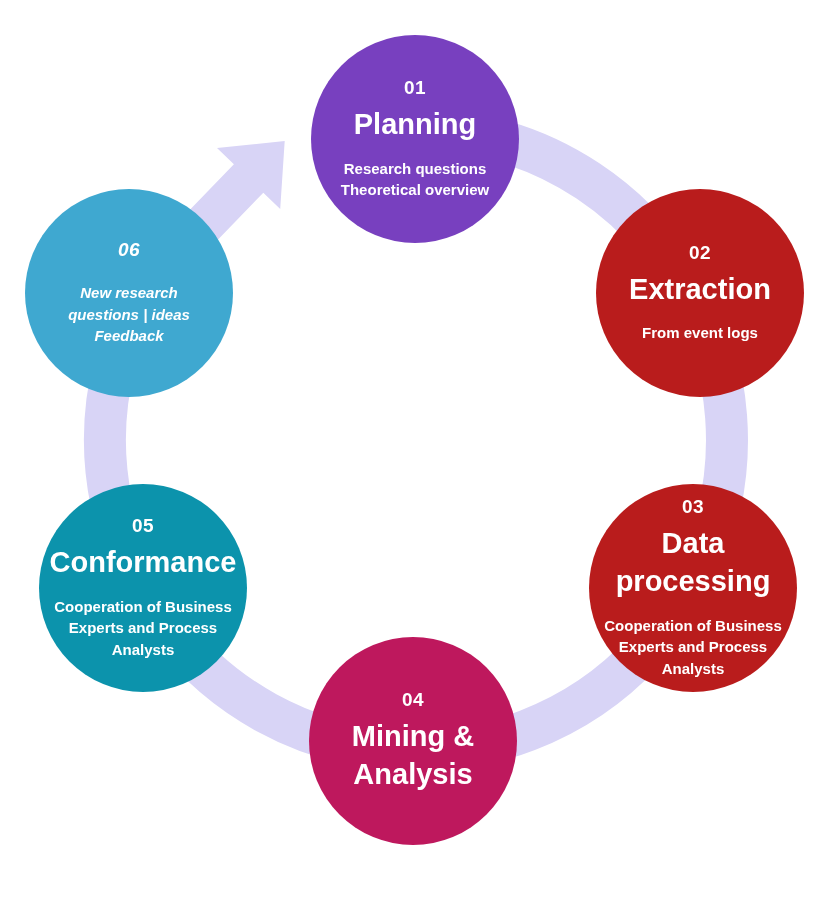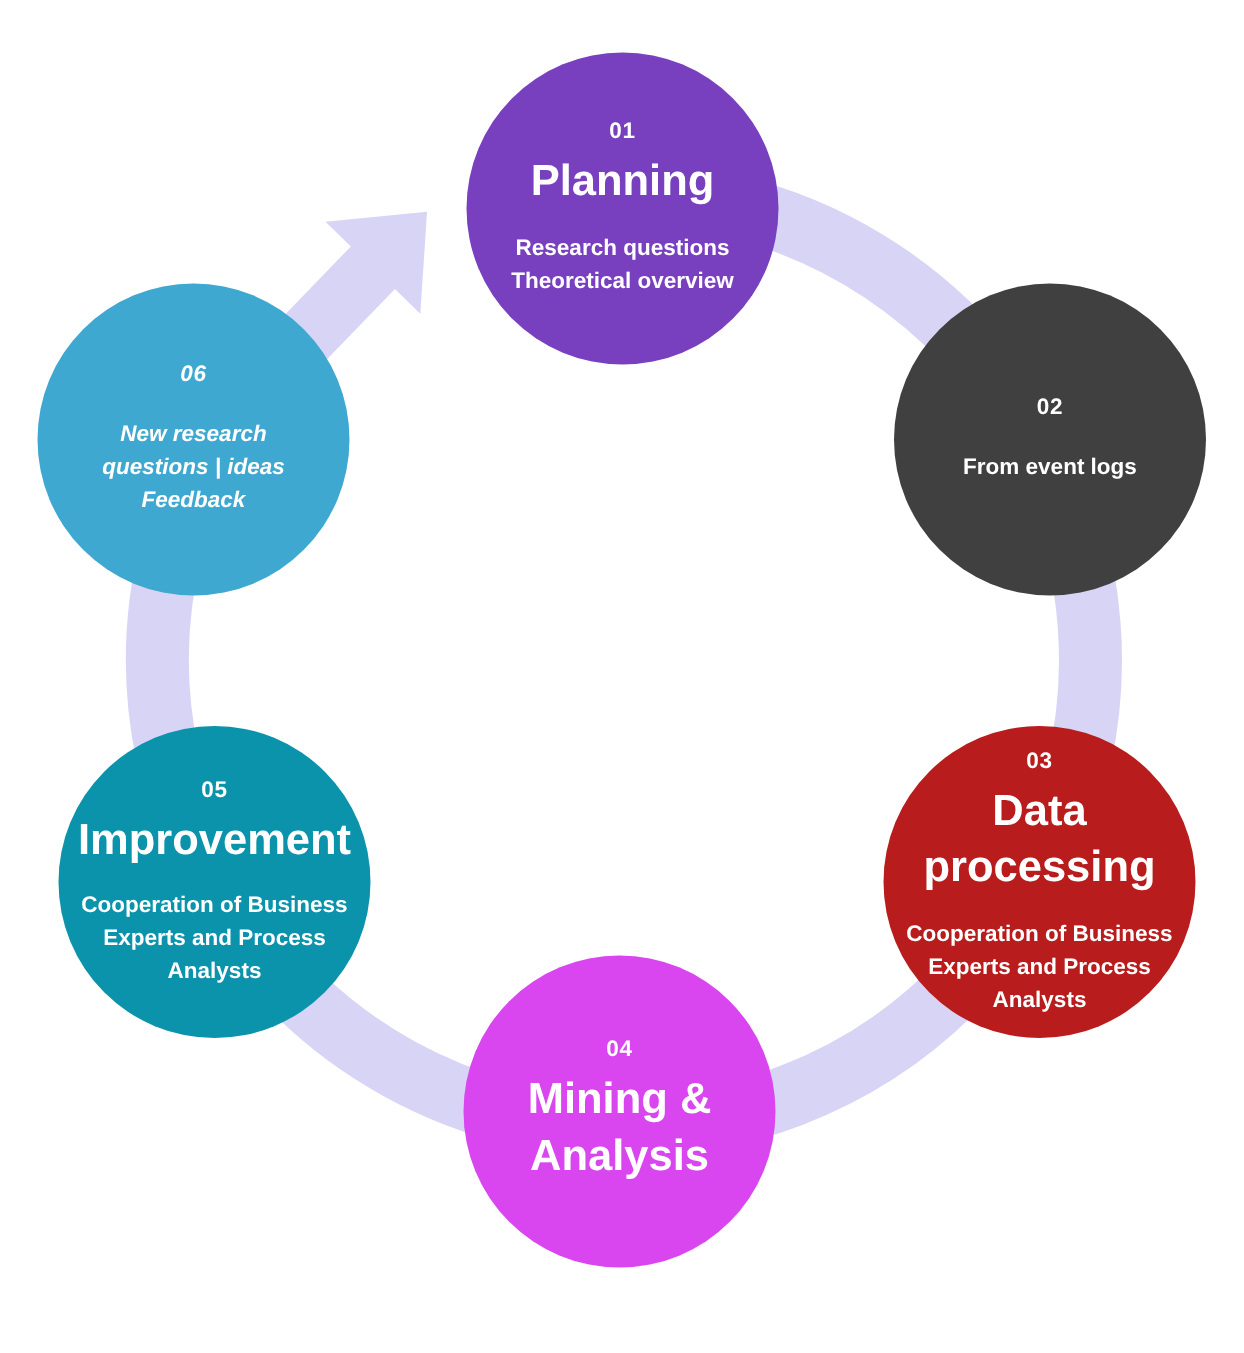--- a/index.html
+++ b/index.html
@@ -30,21 +30,21 @@
     display: flex;
     flex-direction: column;
     align-items: center;
     justify-content: center;
     text-align: center;
     color: #ffffff;
     box-sizing: border-box;
     padding: 0 8px;
   }
   .stage .num {
-    font-size: 15px;
+    font-size: 19px;
     font-weight: bold;
     margin-bottom: 7px;
     letter-spacing: 0.5px;
   }
   .stage .title {
     font-size: 29px;
     font-weight: bold;
     line-height: 1.3;
     white-space: pre-line;
   }
@@ -75,42 +75,43 @@
     <polygon fill="#D8D4F6" points="178.3,221.8 233.9,164.3 217.0,147.9 284.7,141.1 280.2,209.1 263.3,192.7 207.7,250.2"></polygon>
   </svg>
 
   <div class="stage stage-1" style="background: rgb(120, 64, 191);">
     <div class="num">01</div>
     <div class="title">Planning</div>
     <div class="desc">Research questions
 Theoretical overview</div>
   </div>
 
-  <div class="stage stage-2" style="background: #404040;">
+  <div class="stage stage-2" style="background: #b91c1c;">
     <div class="num">02</div>
+    <div class="title">Extraction</div>
     <div class="desc">From event logs</div>
   </div>
 
   <div class="stage stage-3" style="background: #b91c1c;">
     <div class="num">03</div>
     <div class="title">Data processing</div>
     <div class="desc">Cooperation of Business
 Experts and Process
 Analysts</div>
   </div>
 
-  <div class="stage stage-4" style="background: #d946ef; align-items: center;">
+  <div class="stage stage-4" style="background: #be185d; align-items: center;">
     <div class="num">04</div>
     <div class="title">Mining &amp;
 Analysis</div>
   </div>
 
   <div class="stage stage-5" style="background: rgb(12, 147, 172);">
     <div class="num">05</div>
-    <div class="title">Improvement</div>
+    <div class="title">Conformance</div>
     <div class="desc">Cooperation of Business
 Experts and Process
 Analysts</div>
   </div>
 
   <div class="stage stage-6" style="background: rgb(63, 168, 208);">
     <div class="num">06</div>
     <div class="desc">New research
 questions | ideas
 Feedback</div>

